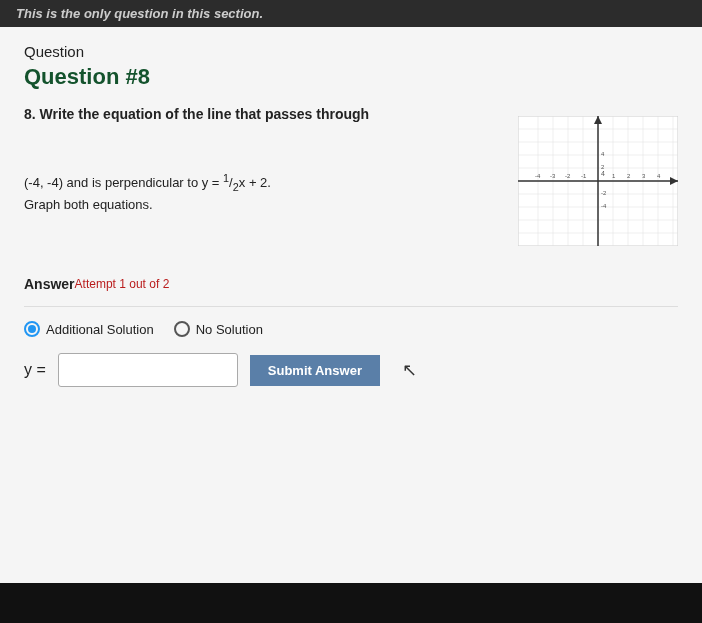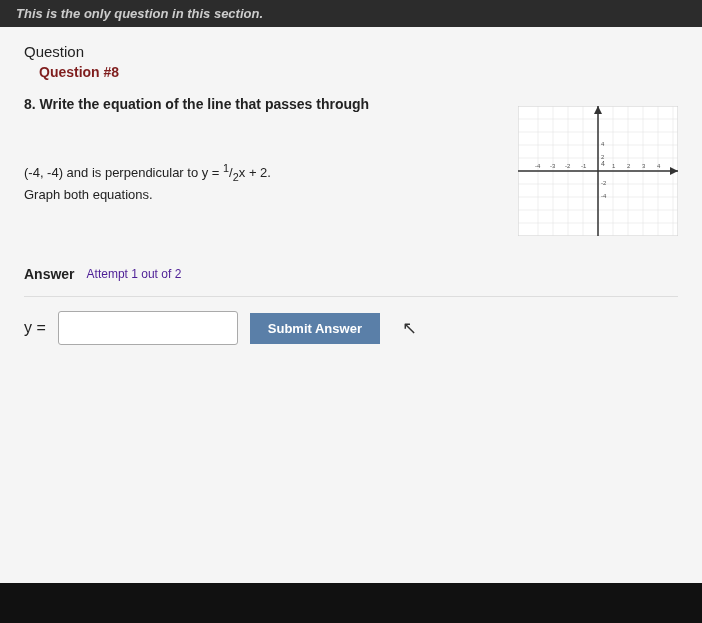--- a/index.html
+++ b/index.html
@@ -30,25 +30,24 @@
     }
 
     .section-title {
       font-size: 15px;
       font-weight: normal;
       color: #222;
       margin-bottom: 4px;
     }
 
     .question-label {
-      font-size: 14px;
-      font-weight: bold;
-      color: #7f1d1d;
+      font-size: 22px;
+      font-weight: bold;
+      color: #14532d;
       margin-bottom: 16px;
-      margin-left: 15px;
     }
 
     .question-body {
       display: flex;
       margin-bottom: 30px;
     }
 
     .question-text-area {
       flex: 1;
     }
@@ -80,33 +79,33 @@
       height: 100%;
     }
 
     .answer-section {
       margin-top: 10px;
     }
 
     .answer-header {
       display: flex;
       align-items: center;
-      gap: 12px;
+      gap: 0;
       margin-bottom: 14px;
     }
 
     .answer-label {
       font-size: 14px;
       font-weight: bold;
       color: #222;
     }
 
     .attempt-label {
       font-size: 12px;
-      color: #4c1d95;
+      color: #b91c1c;
     }
 
     .divider {
       border: none;
       border-top: 1px solid #ddd;
       margin-bottom: 14px;
     }
 
     .radio-group {
       display: flex;
@@ -277,20 +276,30 @@
   </div>
 
   <div class="answer-section">
     <div class="answer-header">
       <span class="answer-label">Answer</span>
       <span class="attempt-label">Attempt 1 out of 2</span>
     </div>
 
     <hr class="divider">
 
+    <div class="radio-group">
+      <div class="radio-option">
+        <div class="radio-circle selected"></div>
+        <span class="radio-option-label">Additional Solution</span>
+      </div>
+      <div class="radio-option">
+        <div class="radio-circle"></div>
+        <span class="radio-option-label">No Solution</span>
+      </div>
+    </div>
 
     <div class="input-row">
       <span class="y-equals">y =</span>
       <input class="answer-input" type="text" value="" style="">
       <button class="submit-btn">Submit Answer</button>
       <span class="cursor-indicator">↖</span>
     </div>
   </div>
 
 </div>

